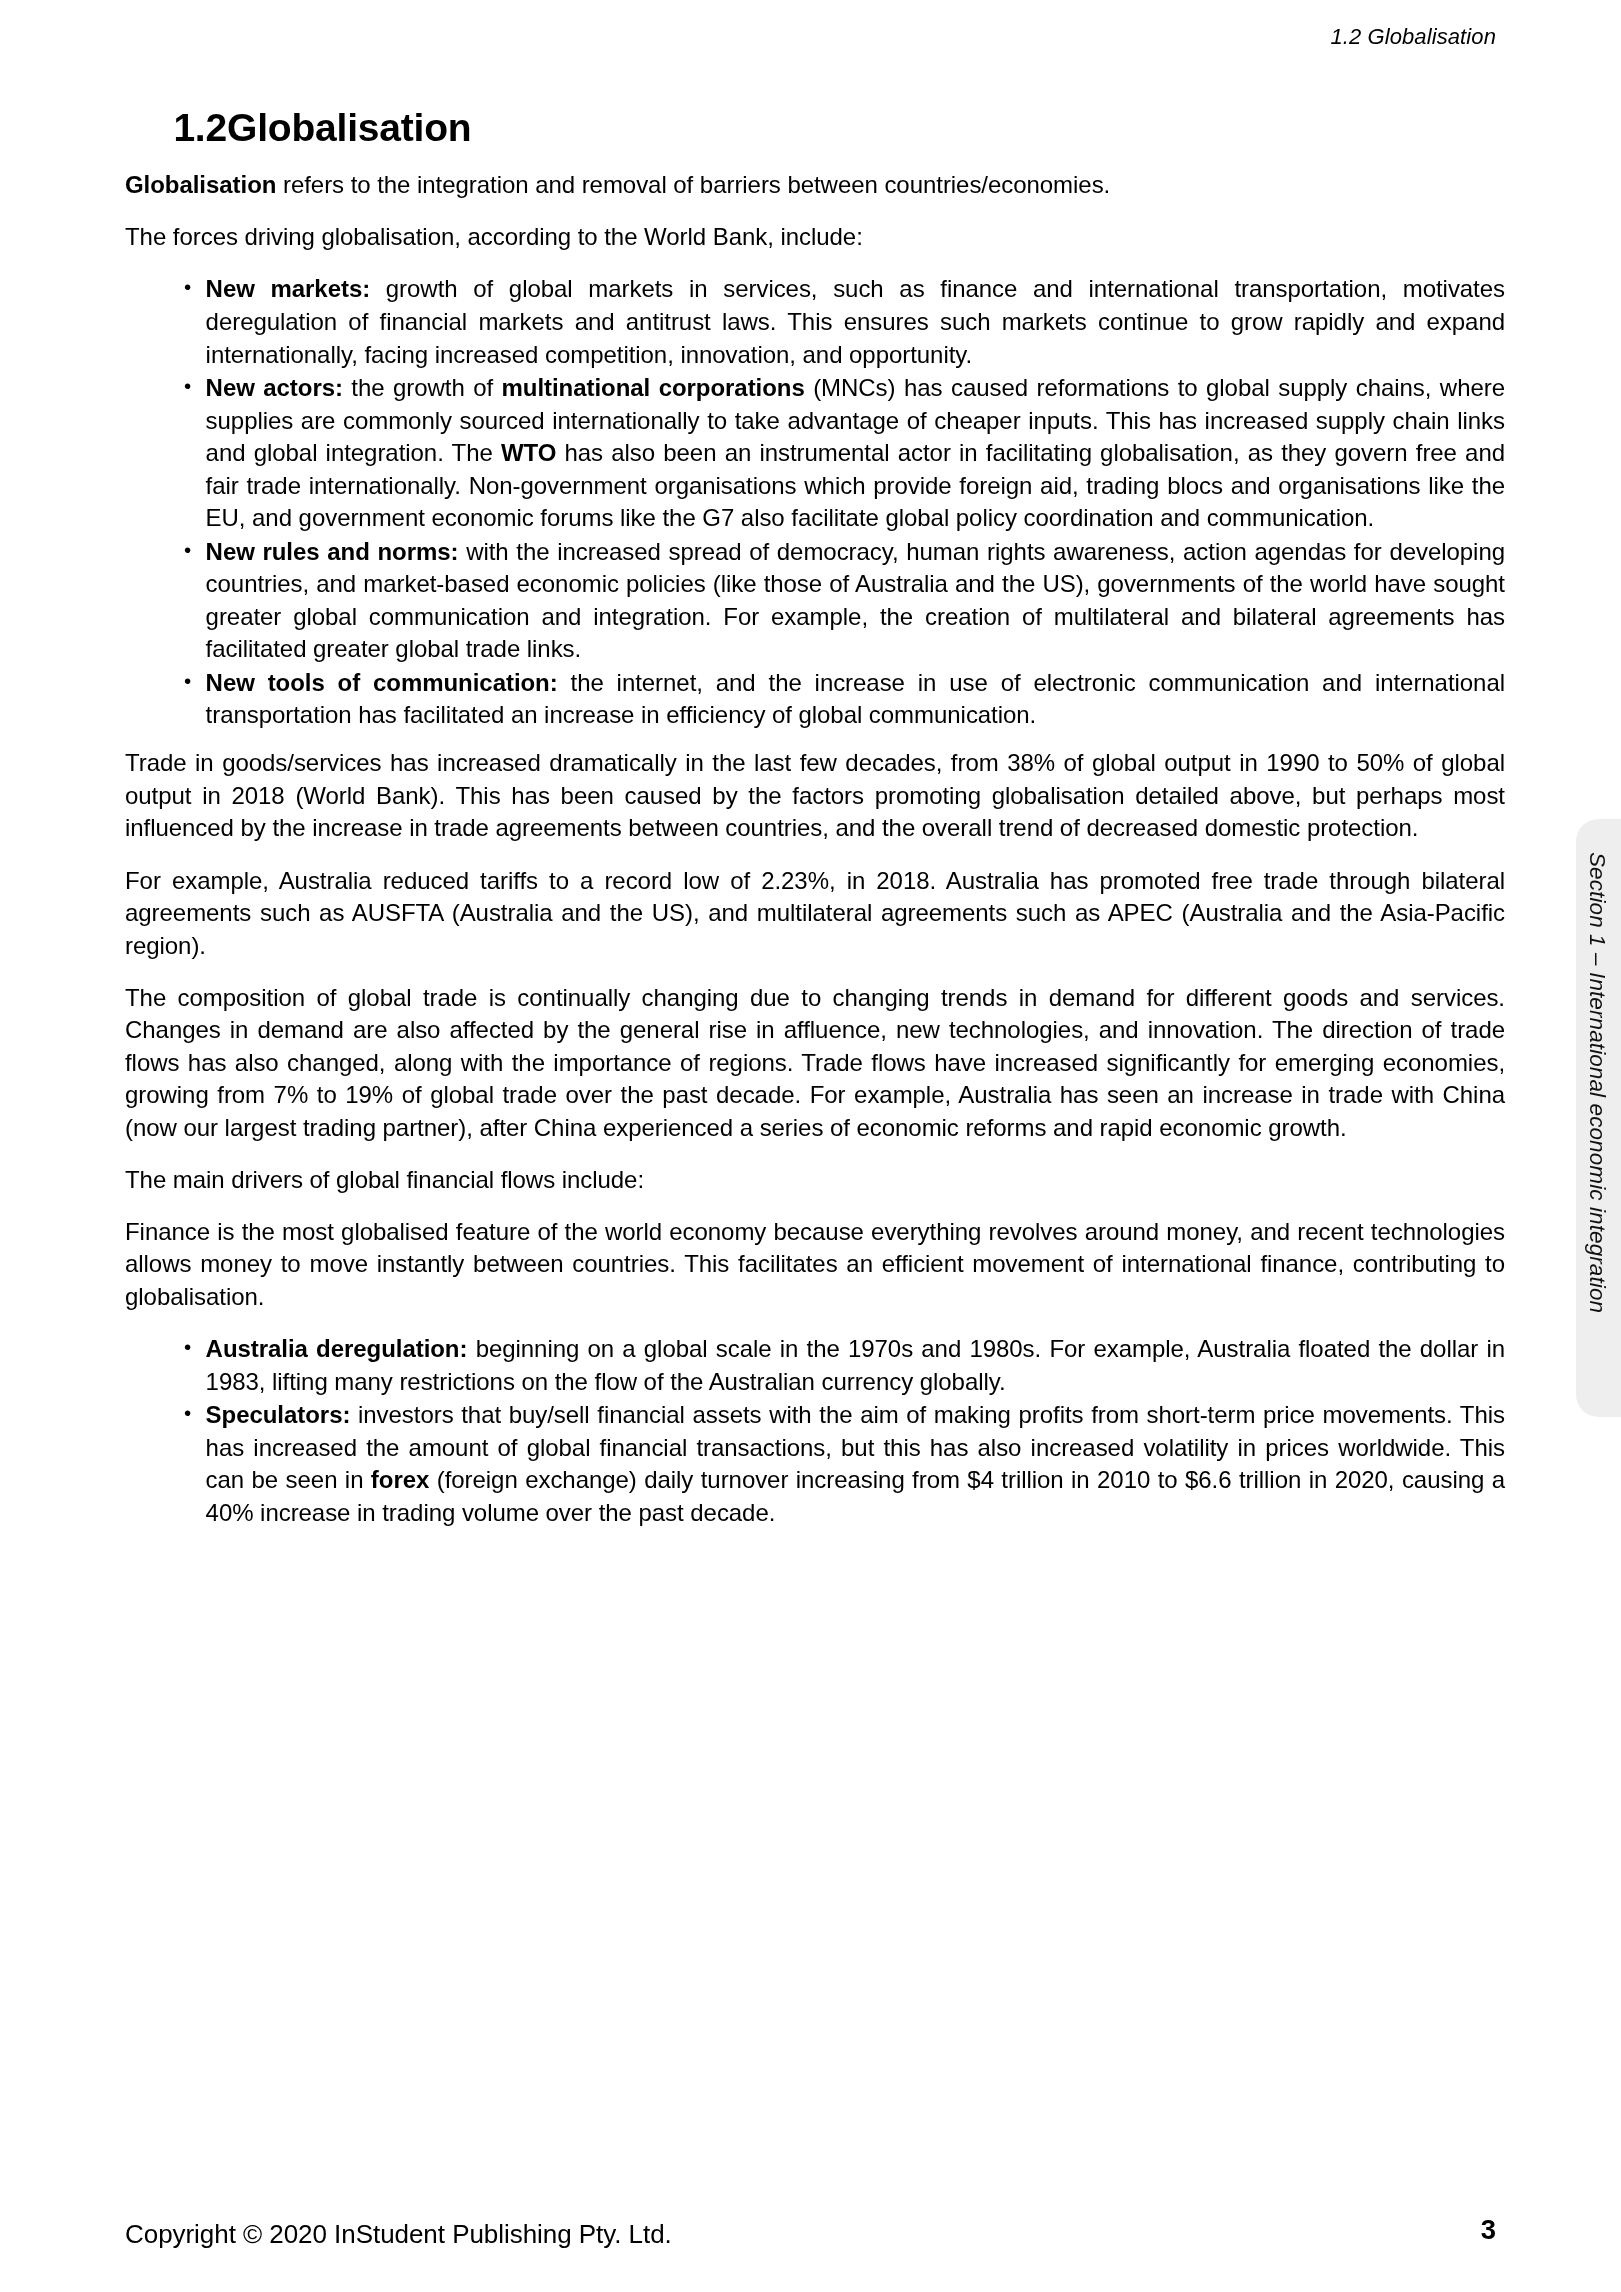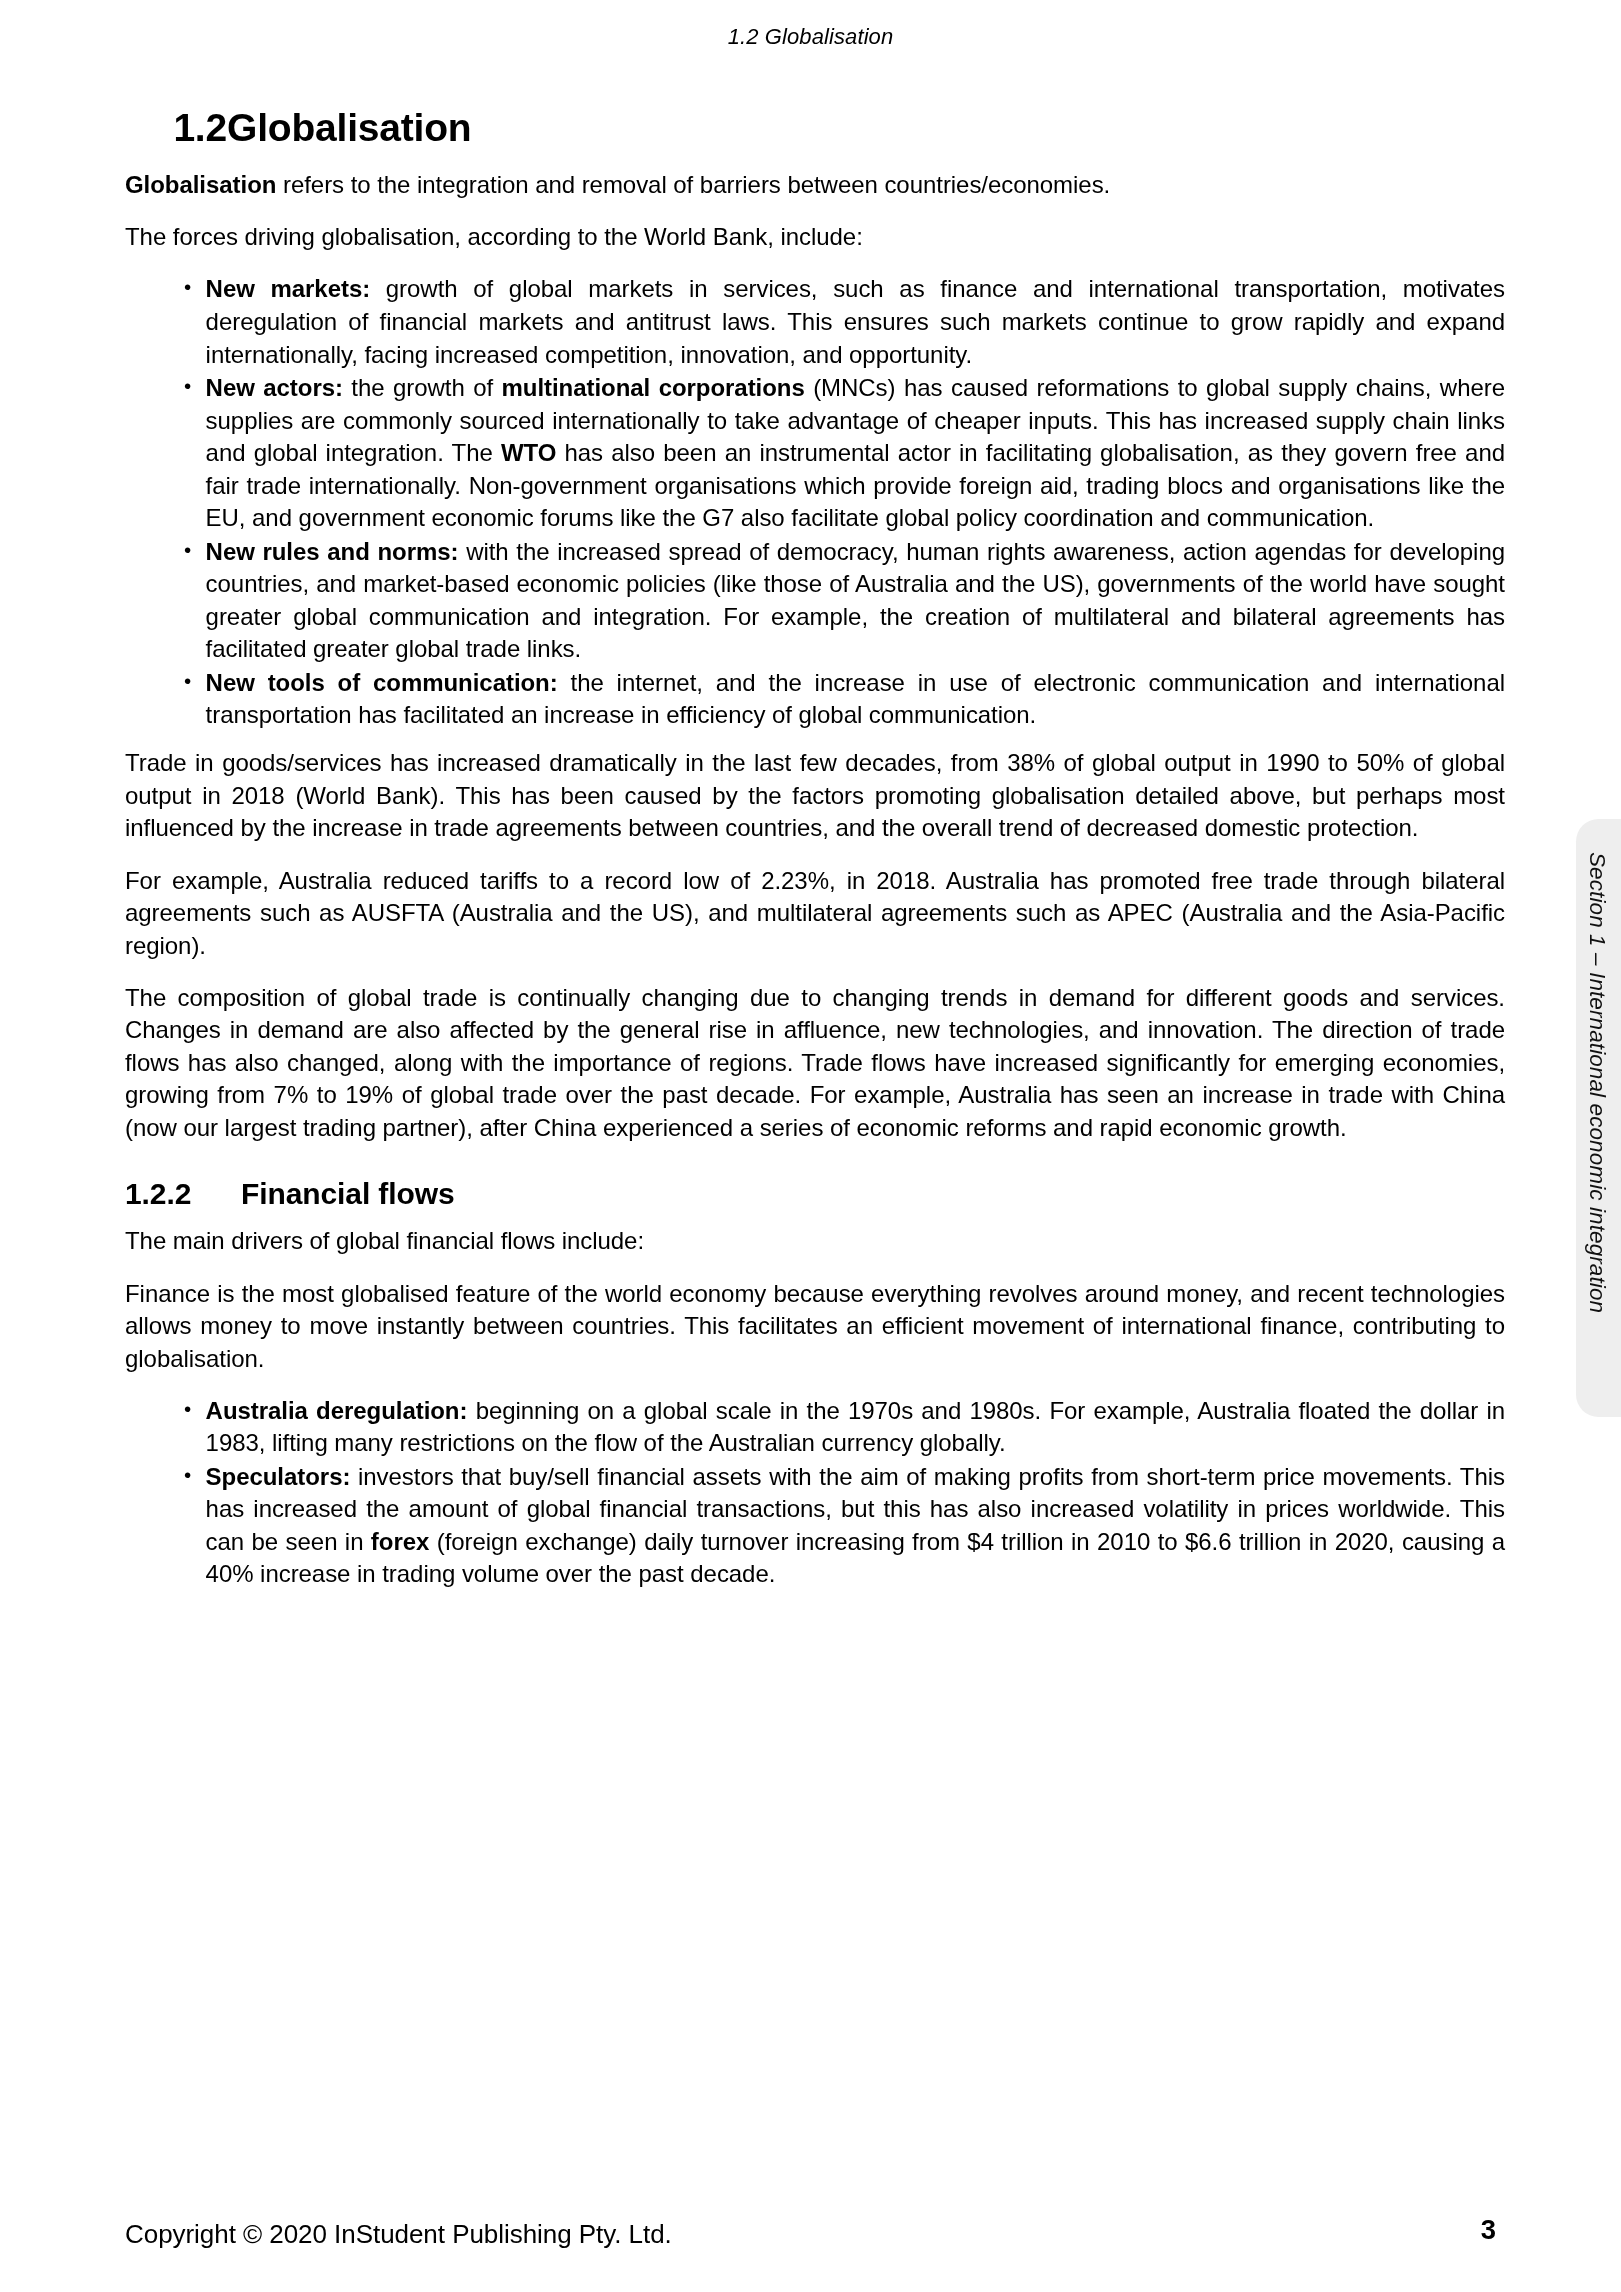--- a/index.html
+++ b/index.html
@@ -19,21 +19,21 @@
     overflow: hidden;
     box-sizing: border-box;
   }
 
   
   .running-header {
     position: absolute;
     top: 23.5px;
     left: 125px;
     right: 125px;
-    text-align: center;
+    text-align: right;
     font-style: italic;
     font-size: 22px;
     letter-spacing: 0.1px;
     color: #000;
   }
 
   
   .content {
     position: absolute;
     top: 106px;
@@ -166,24 +166,20 @@
       <li><b>New actors:</b><span> the growth of </span><b>multinational corporations</b><span> (MNCs) has caused reformations to global supply chains, where supplies are commonly sourced internationally to take advantage of cheaper inputs. This has increased supply chain links and global integration. The </span><b>WTO</b><span> has also been an instrumental actor in facilitating globalisation, as they govern free and fair trade internationally. Non-government organisations which provide foreign aid, trading blocs and organisations like the EU, and government economic forums like the G7 also facilitate global policy coordination and communication.</span></li>
       <li><b>New rules and norms:</b><span> with the increased spread of democracy, human rights awareness, action agendas for developing countries, and market-based economic policies (like those of Australia and the US), governments of the world have sought greater global communication and integration. For example, the creation of multilateral and bilateral agreements has facilitated greater global trade links.</span></li>
       <li><b>New tools of communication:</b><span> the internet, and the increase in use of electronic communication and international transportation has facilitated an increase in efficiency of global communication.</span></li>
     </ul>
 
 
     <p class="body">Trade in goods/services has increased dramatically in the last few decades, from 38% of global output in 1990 to 50% of global output in 2018 (World Bank). This has been caused by the factors promoting globalisation detailed above, but perhaps most influenced by the increase in trade agreements between countries, and the overall trend of decreased domestic protection.</p>
     <p class="body">For example, Australia reduced tariffs to a record low of 2.23%, in 2018. Australia has promoted free trade through bilateral agreements such as AUSFTA (Australia and the US), and multilateral agreements such as APEC (Australia and the Asia-Pacific region).</p>
     <p class="body">The composition of global trade is continually changing due to changing trends in demand for different goods and services. Changes in demand are also affected by the general rise in affluence, new technologies, and innovation. The direction of trade flows has also changed, along with the importance of regions. Trade flows have increased significantly for emerging economies, growing from 7% to 19% of global trade over the past decade. For example, Australia has seen an increase in trade with China (now our largest trading partner), after China experienced a series of economic reforms and rapid economic growth.</p>
 
-    <h2 class="sub-title">
-      <span class="num">1.2.2</span>
-      <span>Financial flows</span>
-    </h2>
 
     <p class="body">The main drivers of global financial flows include:</p>
     <p class="body">Finance is the most globalised feature of the world economy because everything revolves around money, and recent technologies allows money to move instantly between countries. This facilitates an efficient movement of international finance, contributing to globalisation.</p>
 
     <ul class="bullets">
       <li><b>Australia deregulation:</b><span> beginning on a global scale in the 1970s and 1980s. For example, Australia floated the dollar in 1983, lifting many restrictions on the flow of the Australian currency globally.</span></li>
       <li><b>Speculators:</b><span> investors that buy/sell financial assets with the aim of making profits from short-term price movements. This has increased the amount of global financial transactions, but this has also increased volatility in prices worldwide. This can be seen in </span><b>forex</b><span> (foreign exchange) daily turnover increasing from $4 trillion in 2010 to $6.6 trillion in 2020, causing a 40% increase in trading volume over the past decade.</span></li>
     </ul>
 
   </div>

